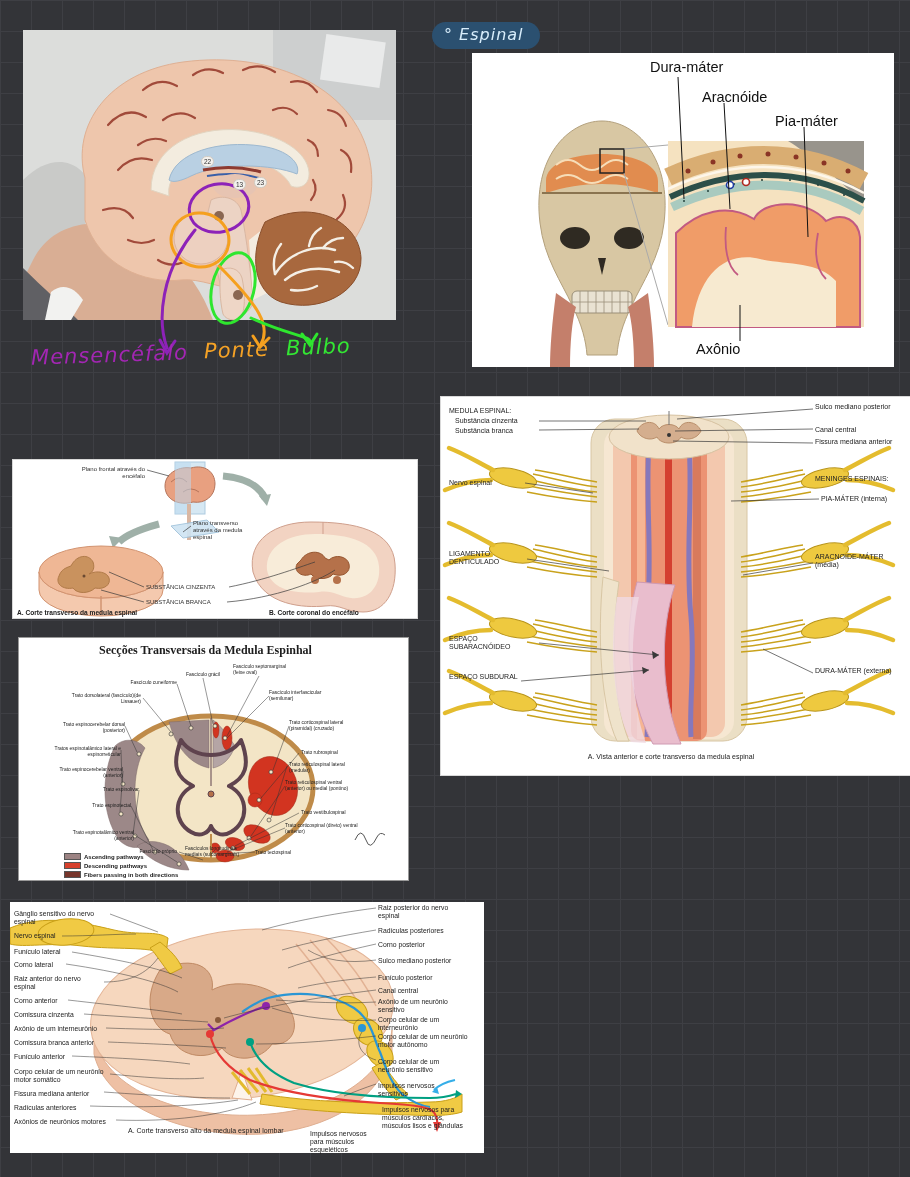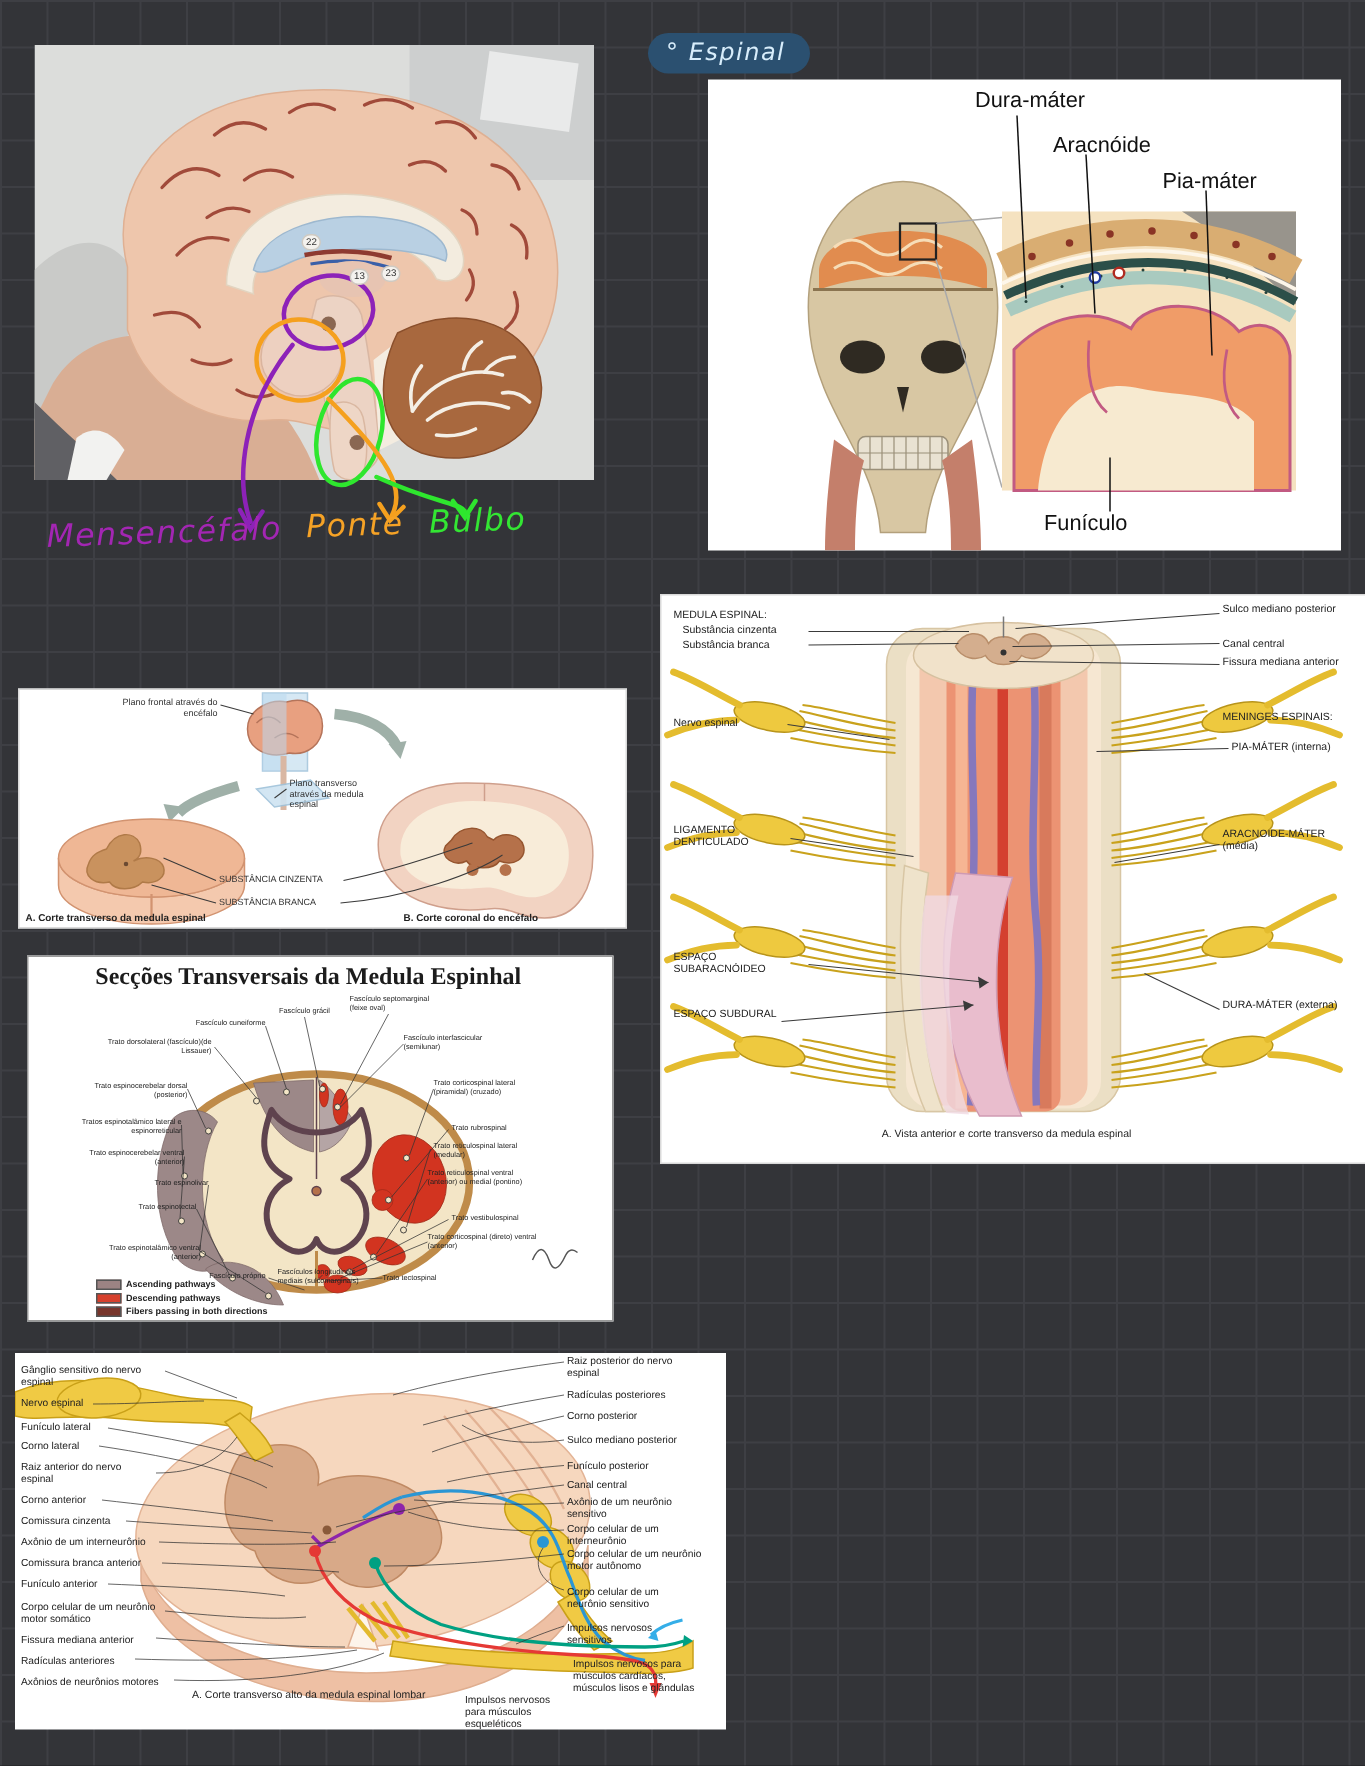--- a/index.html
+++ b/index.html
@@ -170,21 +170,21 @@
       <g stroke="#111" stroke-width="1">
         <path d="M206,24 L212,146"></path>
           <path d="M252,50 L258,156"></path>
           <path d="M332,74 L336,184"></path>
           <path d="M268,288 L268,252"></path>
       </g>
     </svg>
   <div class="lbl lbl-lg" style="left: 178px; top: 6px; width: 110px; text-align: left;">Dura-máter</div>
       <div class="lbl lbl-lg" style="left: 230px; top: 36px; width: 100px; text-align: left;">Aracnóide</div>
       <div class="lbl lbl-lg" style="left: 303px; top: 60px; width: 95px; text-align: left;">Pia-máter</div>
-      <div class="lbl lbl-lg" style="left: 224px; top: 288px; width: 90px; text-align: left;">Funículo</div>
+      <div class="lbl lbl-lg" style="left: 224px; top: 288px; width: 90px; text-align: left;">Axônio</div>
     </div>
 
 
   <div class="panel" id="panel-sections" style="left:12px;top:459px;width:388px;height:158px;border:1px solid #d9d9d9;">
     <svg width="388" height="158" viewBox="0 0 388 158">
       <g transform="translate(148,2)">
         <rect x="14" y="0" width="30" height="52" fill="#cfe4f2" opacity="0.85" stroke="#9fc2da"></rect>
         <path d="M4,24 C4,10 20,4 30,6 C44,2 54,10 54,22 C54,34 44,42 32,40 C18,44 4,38 4,24 Z" fill="#e8a080" stroke="#b5745a"></path>
         <path d="M10,20 q8,-8 16,0 M22,30 q8,-6 16,0" stroke="#b5745a" fill="none"></path>
         <rect x="14" y="0" width="16" height="52" fill="#bcd8ee" opacity="0.55"></rect>
@@ -290,21 +290,21 @@
       <div class="lbl lbl-sm" style="left: 374px; top: 6px; width: 78px; text-align: left;">Sulco mediano posterior</div>
       <div class="lbl lbl-sm" style="left: 374px; top: 29px; width: 78px; text-align: left;">Canal central</div>
       <div class="lbl lbl-sm" style="left: 374px; top: 41px; width: 78px; text-align: left;">Fissura mediana anterior</div>
       <div class="lbl lbl-sm" style="left: 374px; top: 78px; width: 78px; text-align: left;">MENINGES ESPINAIS:</div>
       <div class="lbl lbl-sm" style="left: 380px; top: 98px; width: 72px; text-align: left;">PIA-MÁTER (interna)</div>
       <div class="lbl lbl-sm" style="left: 374px; top: 156px; width: 78px; text-align: left;">ARACNOIDE-MÁTER (média)</div>
       <div class="lbl lbl-sm" style="left: 374px; top: 270px; width: 78px; text-align: left;">DURA-MÁTER (externa)</div>
     </div>
 
   <div class="panel" id="panel-tracts" style="left:18px;top:637px;width:373px;height:242px;border:1px solid #999;">
-    <div class="lbl" style="left:0;top:5px;width:373px;text-align:center;font-family:'Liberation Serif',serif;font-weight:bold;font-size:16px;">Secções Transversais da Medula Espinhal</div>
+    <div class="lbl" style="left:0;top:5px;width:373px;text-align:center;font-family:'Liberation Serif',serif;font-weight:bold;font-size:12px;">Secções Transversais da Medula Espinhal</div>
     <svg width="373" height="242" viewBox="0 0 373 242">
       <ellipse cx="192" cy="150" rx="102" ry="72" fill="#f3e5c6" stroke="#bf8b49" stroke-width="5"></ellipse>
       <g fill="#9c8888" stroke="#7d6868" stroke-width="0.5">
         <path d="M150,84 C158,112 172,126 190,130 L190,82 Z"></path>
         <path d="M96,108 C82,136 82,176 100,202 C110,212 124,212 130,202 C112,178 112,134 126,110 C118,100 104,100 96,108 Z"></path>
         <path d="M118,208 C132,224 152,232 170,232 C166,222 160,214 150,208 C138,202 126,202 118,208 Z"></path>
       </g>
       <path d="M194,82 L194,130 C204,128 212,120 216,108 C208,96 200,86 194,82 Z" fill="#b5a5a5" stroke="#7d6868" stroke-width="0.5"></path>
       <g fill="#d23420" stroke="#a02a18" stroke-width="0.5">
         <ellipse cx="254" cy="148" rx="24" ry="30" transform="rotate(-18 254 148)"></ellipse>

